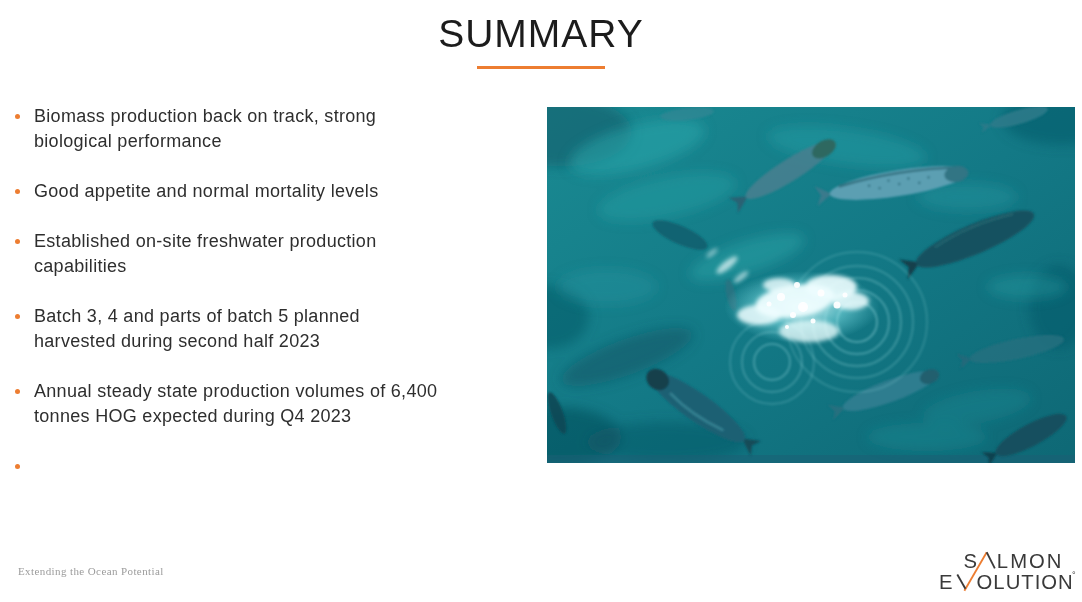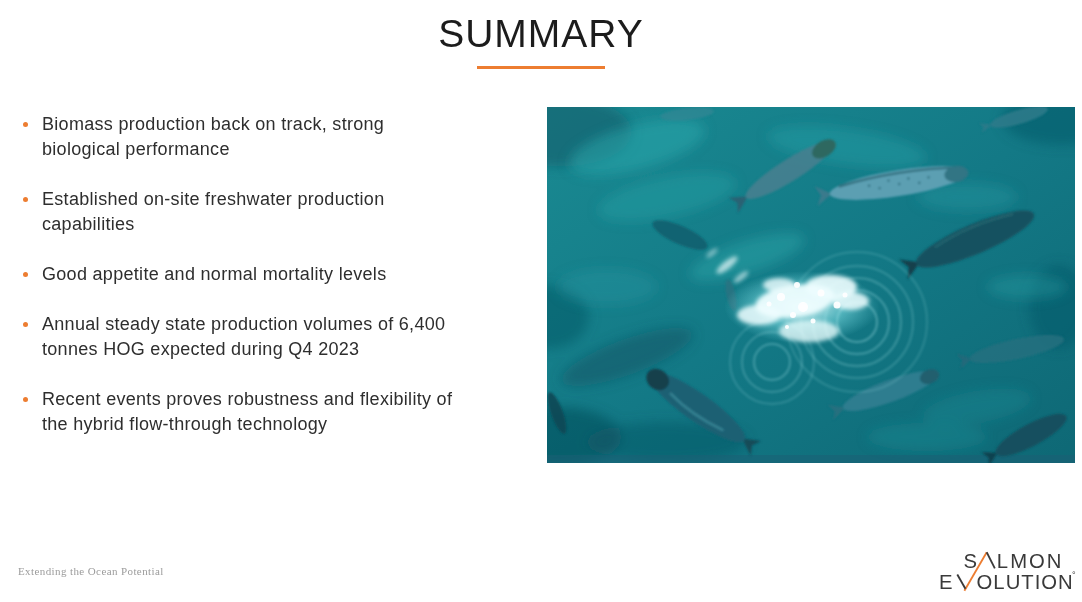--- a/index.html
+++ b/index.html
@@ -13,21 +13,21 @@
 
   
   .title-wrap { position:absolute; top:0; left:0; width:100%; text-align:center; }
   .slide-title {
     margin:0; padding-top:12px; font-size:39px; font-weight:300;
     letter-spacing:1px; color:#1c1c1c;
   }
   .title-rule { width:128px; height:3px; background:var(--accent); margin:10px auto 0; }
 
   
-  .bullets { position:absolute; left:7px; top:96px; width:534px; margin:16px; padding:0; list-style:none; }
+  .bullets { position:absolute; left:7px; top:96px; width:534px; margin:8px; padding:0; list-style:none; }
   .bullets li { display:flex; margin-bottom:25px; }
   .dot { flex:0 0 auto; width:5px; height:5px; border-radius:50%; background:var(--accent); margin:10px 14px 0 0; }
   .bt { font-size:18px; line-height:25px; letter-spacing:0.3px; color:#2e2e2e; white-space:pre-line; }
 
   
   .photo { position:absolute; left:547px; top:107px; width:528px; height:356px; margin:0; }
   .photo svg { display:block; width:100%; height:100%; }
 
   
   .tagline {
@@ -52,36 +52,39 @@
   </div>
 
   <ul class="bullets">
     <li>
         <span class="dot"></span>
         <span class="bt">Biomass production back on track, strong
 biological performance</span>
       </li>
     <li>
         <span class="dot"></span>
+        <span class="bt">Good appetite and normal mortality levels</span>
+      </li>
+    <li>
+        <span class="dot"></span>
         <span class="bt">Established on-site freshwater production
 capabilities</span>
       </li>
     <li>
         <span class="dot"></span>
-        <span class="bt">Good appetite and normal mortality levels</span>
+        <span class="bt">Batch 3, 4 and parts of batch 5 planned
+harvested during second half 2023</span>
       </li>
     <li>
         <span class="dot"></span>
         <span class="bt">Annual steady state production volumes of 6,400
 tonnes HOG expected during Q4 2023</span>
       </li>
     <li>
         <span class="dot"></span>
-        <span class="bt">Recent events proves robustness and flexibility of
-the hybrid flow-through technology</span>
       </li>
   </ul>
 
   <figure class="photo">
     <svg viewBox="0 0 528 356" xmlns="http://www.w3.org/2000/svg">
       <defs>
         <linearGradient id="waterGrad" x1="0" y1="0" x2="1" y2="1">
           <stop offset="0" stop-color="#1a8a92"></stop>
           <stop offset="0.5" stop-color="#137986"></stop>
           <stop offset="1" stop-color="#0e6875"></stop>

